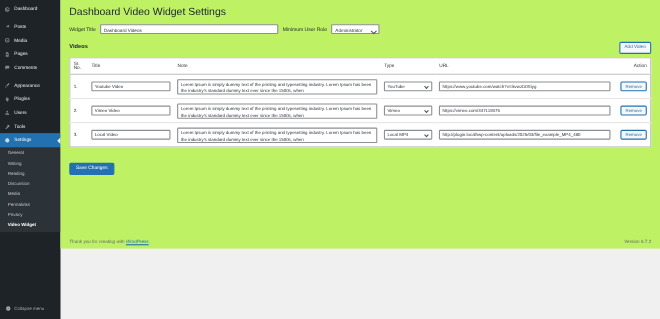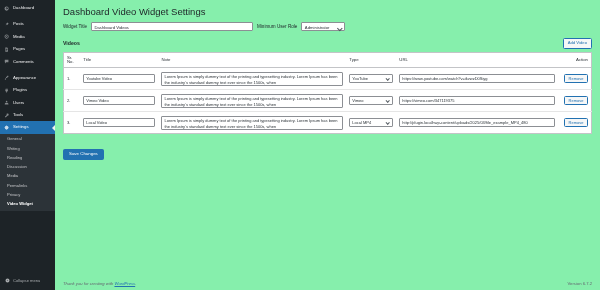--- a/index.html
+++ b/index.html
@@ -64,22 +64,22 @@
     display: flex; align-items: center; gap: 3px;
     padding: 3px 4px;
     font-size: 4.1px; color: #a7aaad;
   }
   .collapse .ico { width:6px; height:6px; flex:0 0 6px; display:flex; align-items:center; justify-content:center;}
   .collapse .ico svg { width:5px; height:5px; fill:#a7aaad; }
 
   
   #wpcontent {
     flex: 1;
-    height: 290px;
-    background: #86efac;
+    height: 226px;
+    background: #bef264;
     padding: 4px 8px 0 8px;
     display: flex;
     flex-direction: column;
     position: relative;
   }
   .page-title {
     font-size: 9.5px;
     font-weight: 400;
     color: #1d2327;
     line-height: 1.3;

